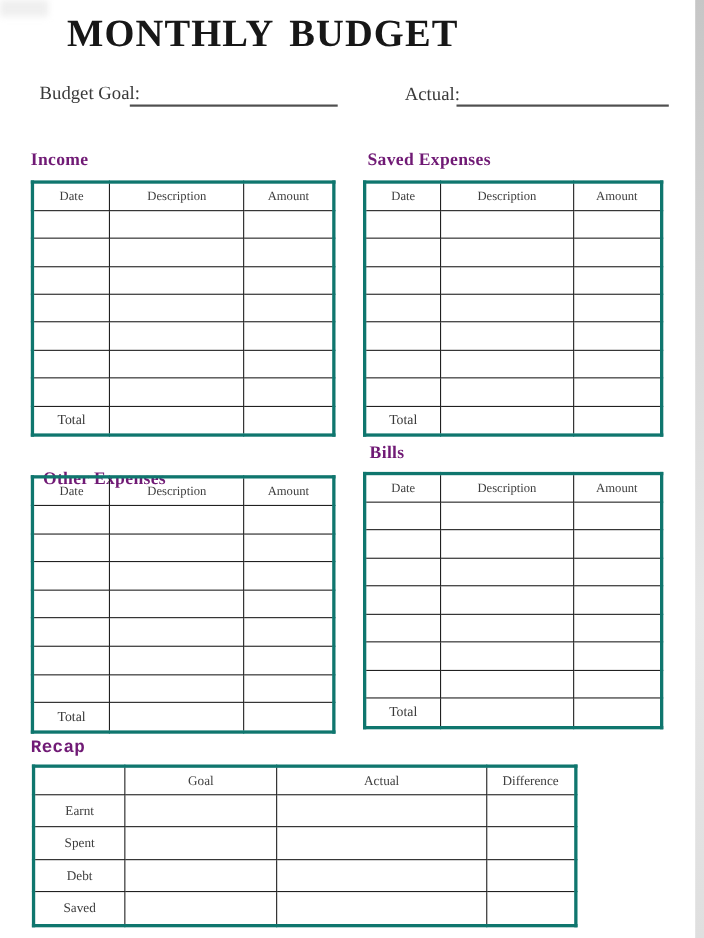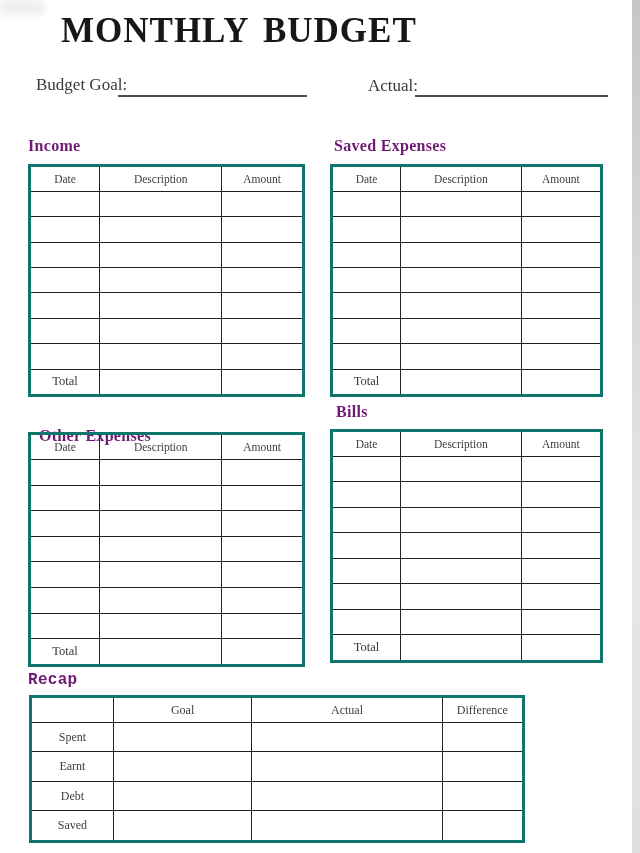--- a/index.html
+++ b/index.html
@@ -342,32 +342,32 @@
     <thead>
       <tr>
         <th></th>
         <th>Goal</th>
         <th>Actual</th>
         <th>Difference</th>
       </tr>
     </thead>
     <tbody>
       <tr>
+        <td>Earnt</td>
+        <td></td>
+        <td></td>
+        <td></td>
+      </tr>
+      <tr>
         <td>Spent</td>
         <td></td>
         <td></td>
         <td></td>
       </tr>
       <tr>
-        <td>Earnt</td>
-        <td></td>
-        <td></td>
-        <td></td>
-      </tr>
-      <tr>
         <td>Debt</td>
         <td></td>
         <td></td>
         <td></td>
       </tr>
       <tr>
         <td>Saved</td>
         <td></td>
         <td></td>
         <td></td>

